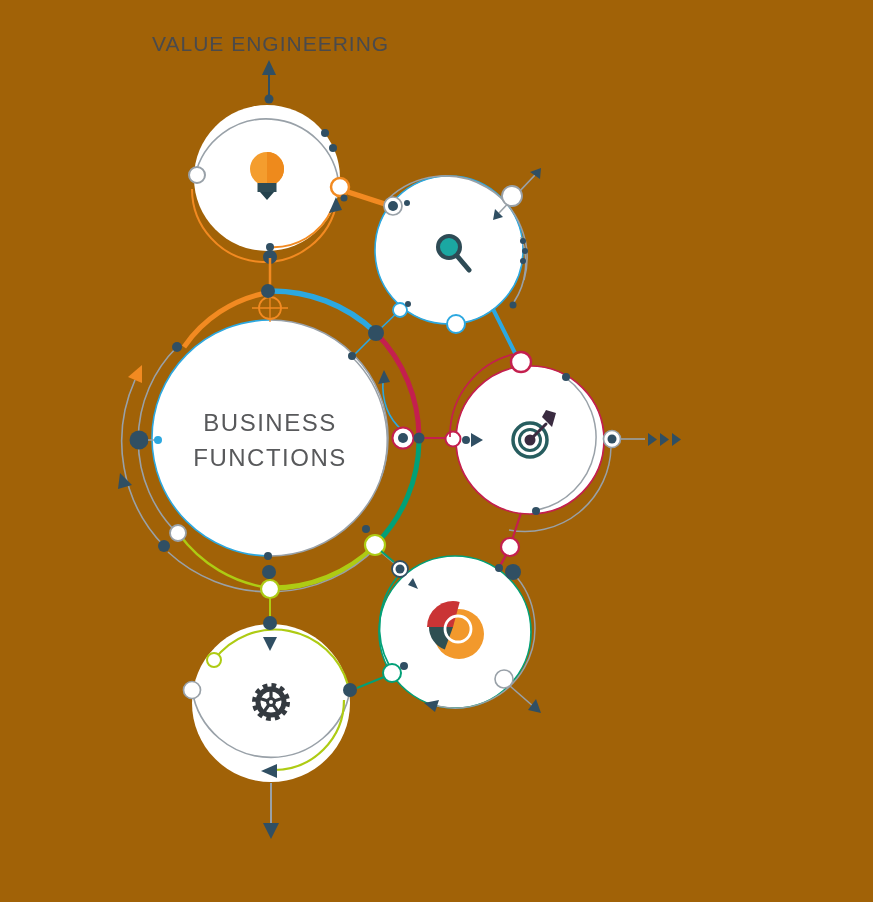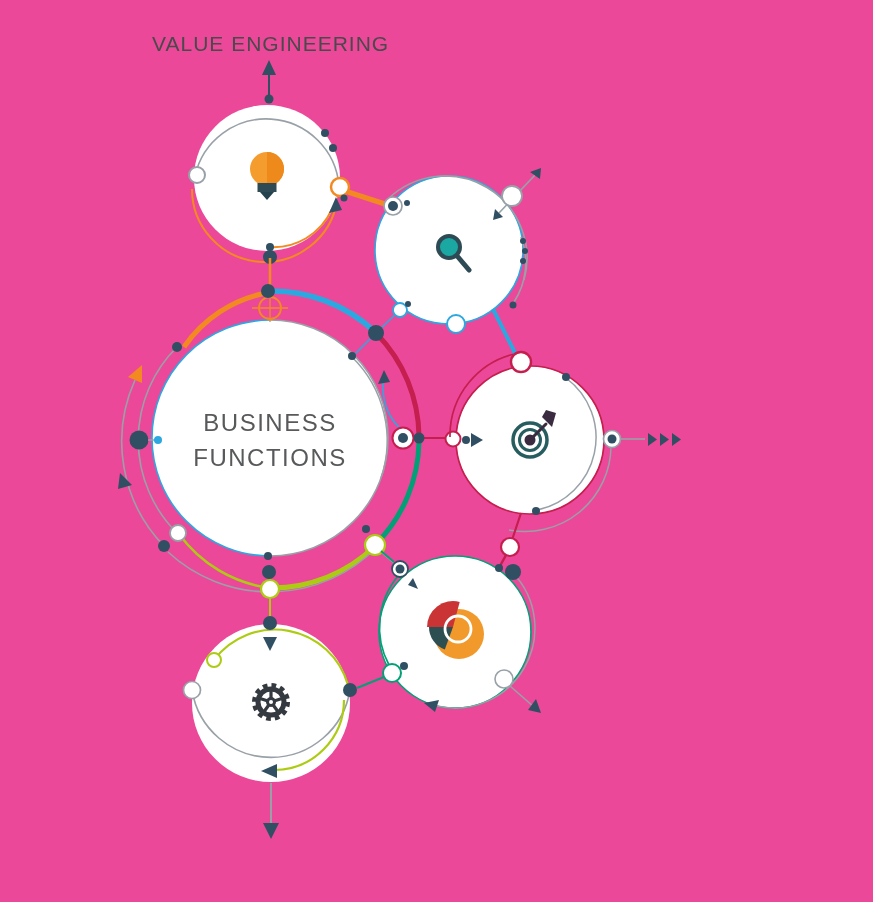--- a/index.html
+++ b/index.html
@@ -1,16 +1,16 @@
 <!DOCTYPE html>
 <html style="--orange: #F28A21; --blue: #2CA8E0; --crimson: #C41F4E; --emerald: #02A077; --lime: #AECB13; --slate: #304F63; --gray: #99A1A8; --teal: #1BA8A2; --icondark: #2E4B55; --iconteal: #275D5F; --plum: #3A2B40; --gear: #343A40; --iconorange: #F2992C; --iconred: #CA3435; --iconslate: #2E4F52; --textcol: #58595B; --titlecol: #4A4A4C;"><head>
 <meta charset="utf-8">
 <style>
   html,body{margin:0;padding:0;background:#ffffff;}
-  .stage{position:relative;width:873px;height:902px;background:#ec4899;overflow:hidden;
+  .stage{position:relative;width:873px;height:902px;background:#a16207;overflow:hidden;
          font-family:"Liberation Sans", sans-serif;}
   svg{display:block}
   text{font-family:"Liberation Sans", sans-serif;}
   .title-text{font-size:21px;letter-spacing:1px;fill:var(--titlecol);}
   .center-text{font-size:24px;letter-spacing:1.5px;fill:var(--textcol);text-anchor:middle;}
   .nf{fill:none}
   .f-wh{fill:#fff}
   .f-sl{fill:var(--slate)}
   .f-or{fill:var(--orange)}
   .f-bl{fill:var(--blue)}

